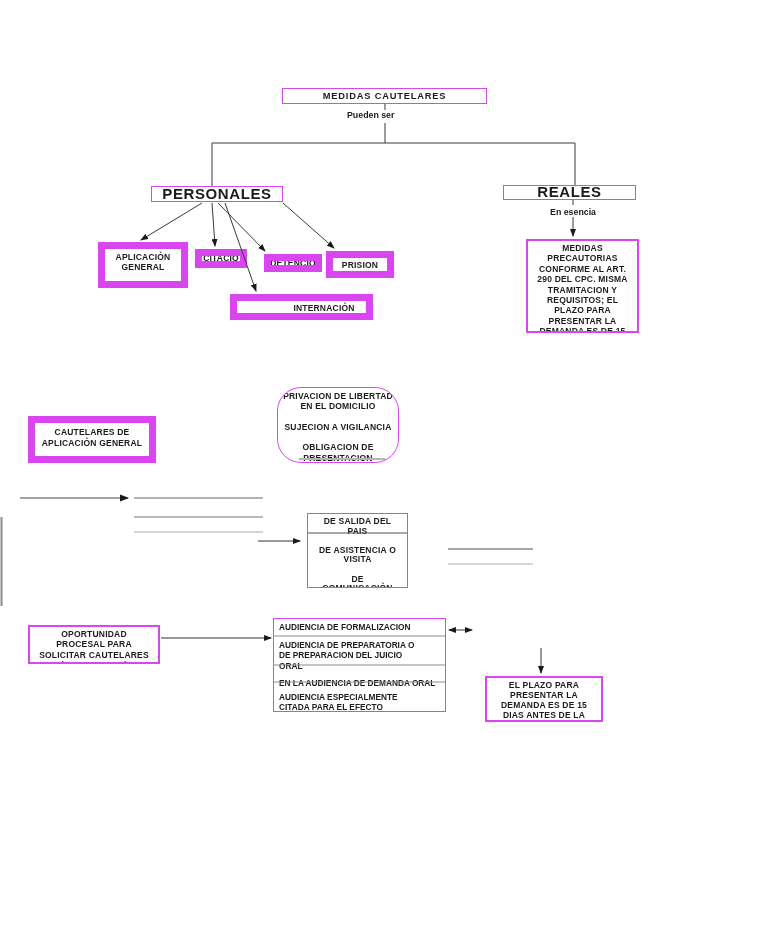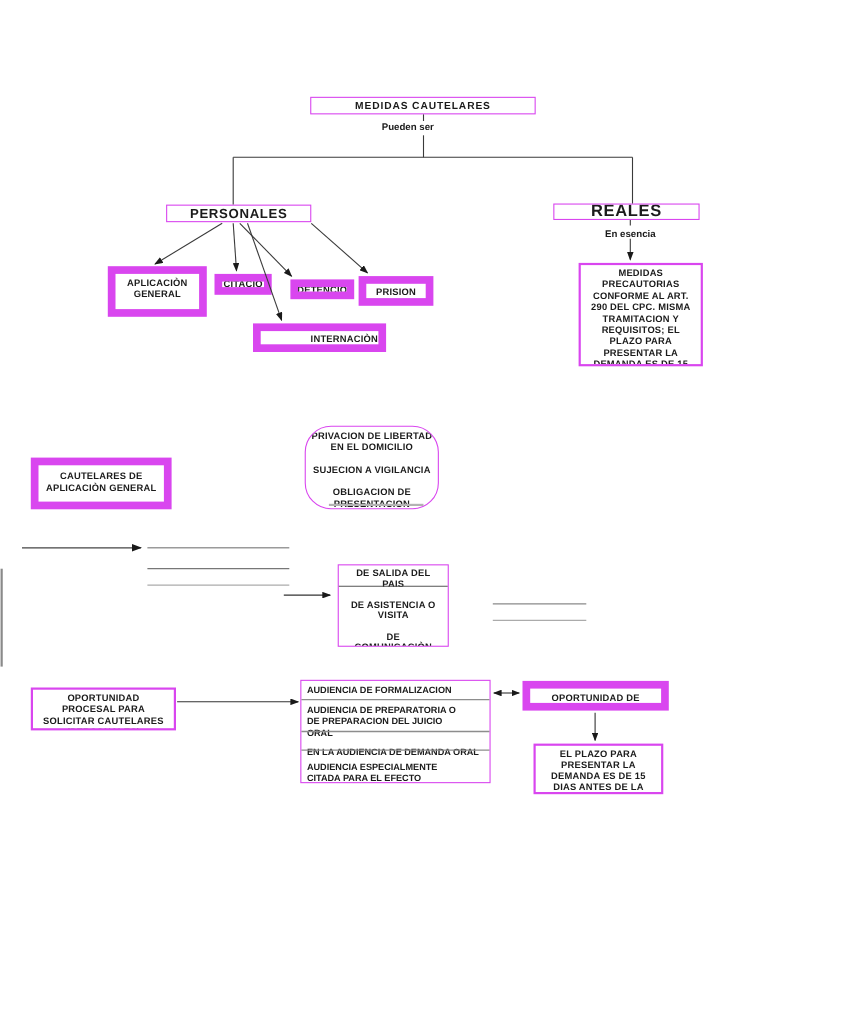--- a/index.html
+++ b/index.html
@@ -59,39 +59,39 @@
 </style>
 </head>
 <body>
 
 <div id="canvas">
 
   <div class="box center" style="left:282px;top:88px;width:205px;height:16px;border-width:1.5px;font-size:9.3px;letter-spacing:0.8px;">MEDIDAS CAUTELARES</div>
 
   <div class="caption" style="left:347px;top:110px;width:80px;">Pueden ser</div>
 
-  <div class="box center" style="left:151px;top:186px;width:132px;height:16px;border-width:1.5px;font-size:12px;letter-spacing:0.6px;">PERSONALES</div>
+  <div class="box center" style="left:151px;top:186px;width:132px;height:16px;border-width:1.5px;font-size:15px;letter-spacing:0.6px;">PERSONALES</div>
 
   <div class="box center" style="left:503px;top:185px;width:133px;height:15px;border-width:1.5px;font-size:15px;letter-spacing:0.6px;">REALES</div>
 
   <div class="caption" style="left:533px;top:207px;width:80px;text-align:center;">En esencia</div>
 
   <div class="box" style="left:98px;top:242px;width:90px;height:46px;padding-top:3px;">APLICACIÒN
 GENERAL
 
 ART. 155CPP</div>
 
   <div class="box center" style="left:195px;top:249px;width:52px;height:19px;">CITACIÒ</div>
 
   <div class="box center" style="left:264px;top:254px;width:58px;height:18px;">DETENCIÒ</div>
 
   <div class="box" style="left:326px;top:251px;width:68px;height:27px;padding-top:2px;">PRISION
 PREVENTIN</div>
 
-  <div class="box" style="left:230px;top:294px;width:121px;height:26px;padding-top:2px;padding-left:45px;">INTERNACIÒN
+  <div class="box" style="left:230px;top:294px;width:143px;height:26px;padding-top:2px;padding-left:45px;">INTERNACIÒN
 PROVISORIA</div>
 
   <div class="box thick" style="left:526px;top:239px;width:113px;height:94px;padding-top:2px;line-height:10.4px;">MEDIDAS
 PRECAUTORIAS
 CONFORME AL ART.
 290 DEL CPC. MISMA
 TRAMITACION Y
 REQUISITOS; EL
 PLAZO PARA
 PRESENTAR LA
@@ -128,22 +128,20 @@
   <div class="box left" style="left:273px;top:618px;width:173px;height:94px;border-width:1.5px;">
     <div class="rowtext" style="top:3px;">AUDIENCIA DE FORMALIZACION</div>
     <div class="rowtext" style="top:21px;">AUDIENCIA DE PREPARATORIA O
 DE PREPARACION DEL JUICIO
 ORAL</div>
     <div class="rowtext" style="top:59px;">EN LA AUDIENCIA DE DEMANDA ORAL</div>
     <div class="rowtext" style="top:73px;">AUDIENCIA ESPECIALMENTE
 CITADA PARA EL EFECTO</div>
   </div>
 
-  <div class="box" style="left:475px;top:619px;width:133px;height:27px;padding-top:2.5px;line-height:10.5px;">OPORTUNIDAD DE
-CAUTELARES REALES</div>
 
   <div class="box thick" style="left:485px;top:676px;width:118px;height:46px;padding-top:2px;line-height:10px;">EL PLAZO PARA
 PRESENTAR LA
 DEMANDA ES DE 15
 DIAS ANTES DE LA</div>
 
   <svg id="connectors" width="768" height="932" viewBox="0 0 768 932">
     <defs>
       <marker id="arrE" markerWidth="8" markerHeight="6" refX="7" refY="3" orient="auto">
         <path d="M0,0 L8,3 L0,6 Z" fill="#1a1a1a"></path>

